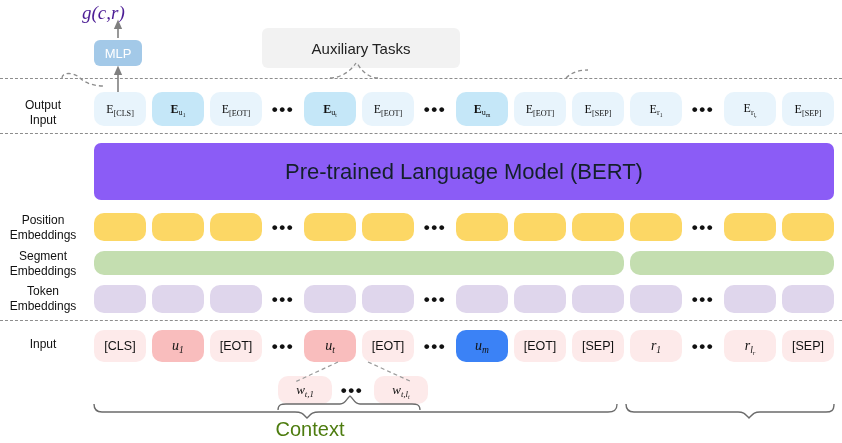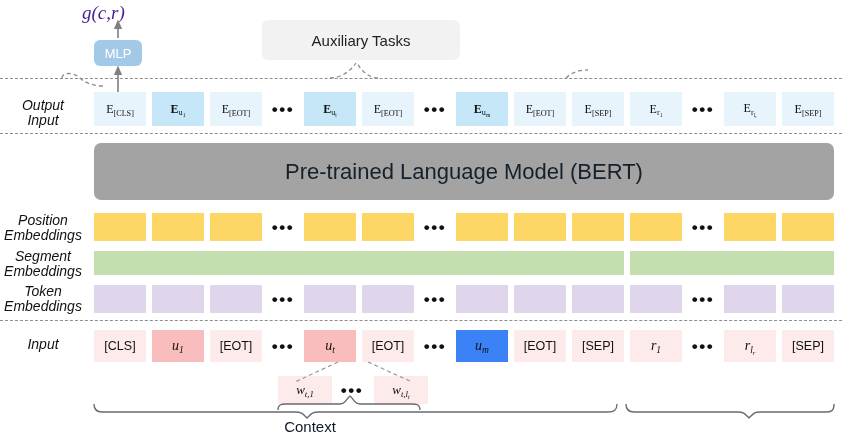--- a/index.html
+++ b/index.html
@@ -9,27 +9,27 @@
     font-family:"Liberation Sans","DejaVu Sans",sans-serif;
     color:#1a1a1a;
   }
   #stage{position:absolute;left:0;top:0;width:842px;height:443px;}
 
   .abs{position:absolute;box-sizing:border-box;}
 
   
   .rowlabel{
     position:absolute;left:0;width:86px;text-align:center;
-    font-size:14px;line-height:14.5px;color:#111;font-style:italic;
+    font-size:12px;line-height:14.5px;color:#111;
   }
 
   
   .cell{
     position:absolute;display:flex;align-items:center;justify-content:center;
-    box-sizing:border-box;text-align:right;white-space:nowrap;
+    box-sizing:border-box;text-align:right;white-space:nowrap;border-radius:10px;
   }
   .dots{
     position:absolute;display:flex;align-items:center;justify-content:center;
     font-size:17px;font-weight:700;letter-spacing:1.5px;color:#111;
     line-height:1;
   }
 
   
   .ecell{background:#e8f4fc;font-size:12px;color:#111;}
   .ecell.bold{background:#c5e7f8;}
@@ -39,21 +39,21 @@
   .seg{background:#c4deb0;}
   .tok{background:#dfd6ec;}
 
   
   .incell{background:#fdeaea;font-size:12.5px;color:#111;}
   .incell.strong{background:#f9bdbd;}
   .wcell{background:#fdeaea;font-size:12.5px;color:#111;}
 
   
   #bert{
-    background:#a3a3a3;border-radius:7px;
+    background:#8b5cf6;border-radius:7px;
     display:flex;align-items:center;justify-content:center;
     font-size:22px;color:#14202b;
   }
 
   
   #mlp{
     background:#a3c9e8;border-radius:6px;
     display:flex;align-items:center;justify-content:center;
     font-size:13px;color:#ffffff;
   }
@@ -68,34 +68,34 @@
   }
 
   
   .hsep{position:absolute;border-top:1.4px dashed #8d8d8d;height:0;}
 
   
   .mi{font-family:"Liberation Serif","DejaVu Serif",serif;font-style:italic;}
   .mr{font-family:"Liberation Serif","DejaVu Serif",serif;font-style:normal;}
   sub{font-size:.68em;line-height:0;vertical-align:-.32em;}
 
-  .bracelbl{position:absolute;font-size:15px;color:#0f172a;text-align:center;}
+  .bracelbl{position:absolute;font-size:20px;color:#4d7c0f;text-align:center;}
   svg{overflow:visible;}
   #overlay{position:absolute;left:0;top:0;width:842px;height:443px;pointer-events:none;}
 </style>
 </head>
 <body>
 
 <div id="stage">
 
   <div id="gcr" class="abs" style="left:82px;top:2px;">g(c,r)</div>
 
   <div id="mlp" class="abs" style="left:94px;top:40px;width:48px;height:26px;">MLP</div>
 
-  <div id="aux" class="abs" style="left:262px;top:20px;width:198px;height:40px;">Auxiliary Tasks</div>
+  <div id="aux" class="abs" style="left:262px;top:28px;width:198px;height:40px;">Auxiliary Tasks</div>
 
   <div class="rowlabel" style="top:98px;">
     <div>Output</div>
     <div>Input</div>
   </div>
 
   <div class="rowlabel" style="top:213px;">
     <div>Position</div>
     <div>Embeddings</div>
   </div>

